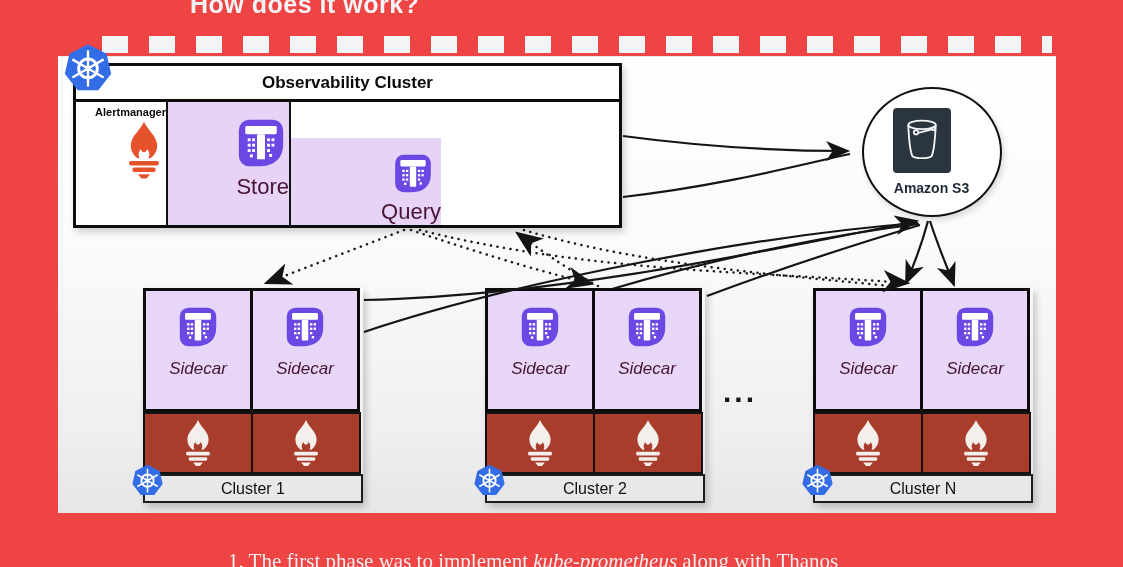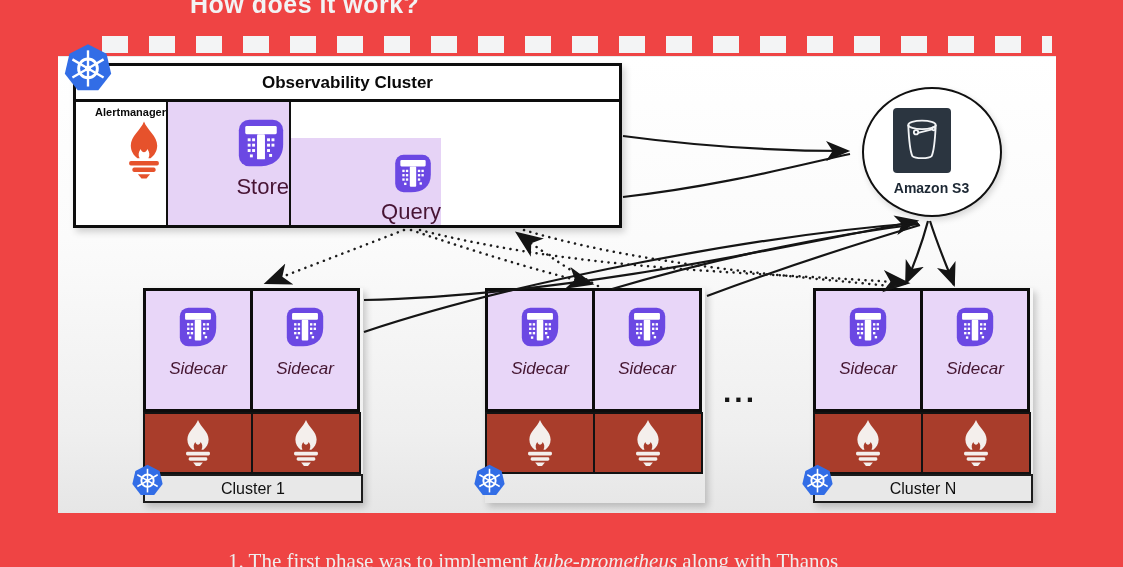--- a/index.html
+++ b/index.html
@@ -261,20 +261,23 @@
         <svg width="36" height="46" style="color:#f4efec">
             <use href="#sym-flame"></use>
           </svg>
       </div>
       <div class="red-cell">
         <svg width="36" height="46" style="color:#f4efec">
             <use href="#sym-flame"></use>
           </svg>
       </div>
     </div>
+    <div class="cluster-bar">
+      <span>Cluster 2</span>
+    </div>
     <svg class="k8s-small" width="33" height="34">
         <use href="#sym-k8s"></use>
       </svg>
   </div>
 
   <div class="ellipsis">...</div>
 
   <div class="cluster cn">
     <div class="sc-row">
       <div class="sc-box">

